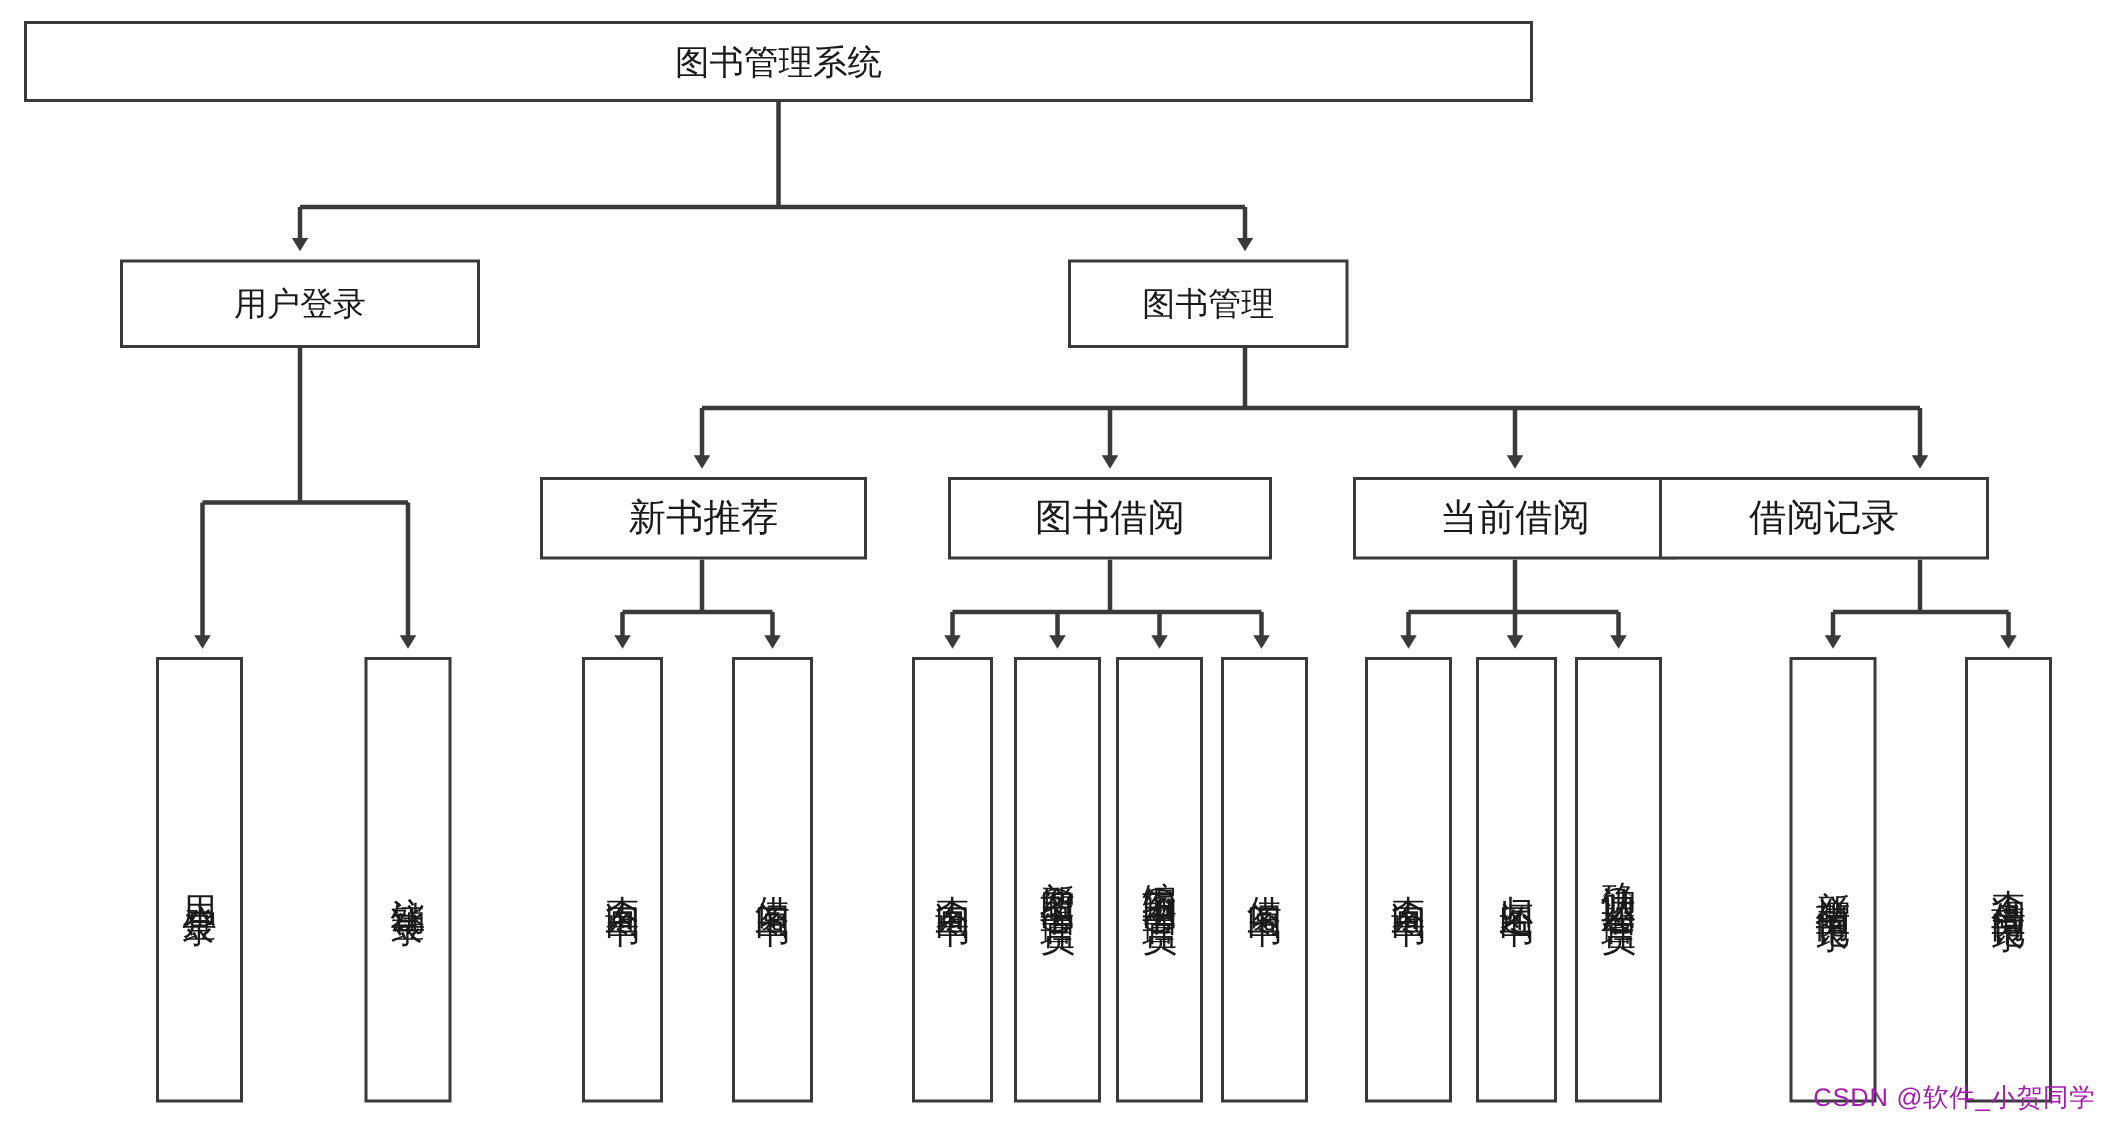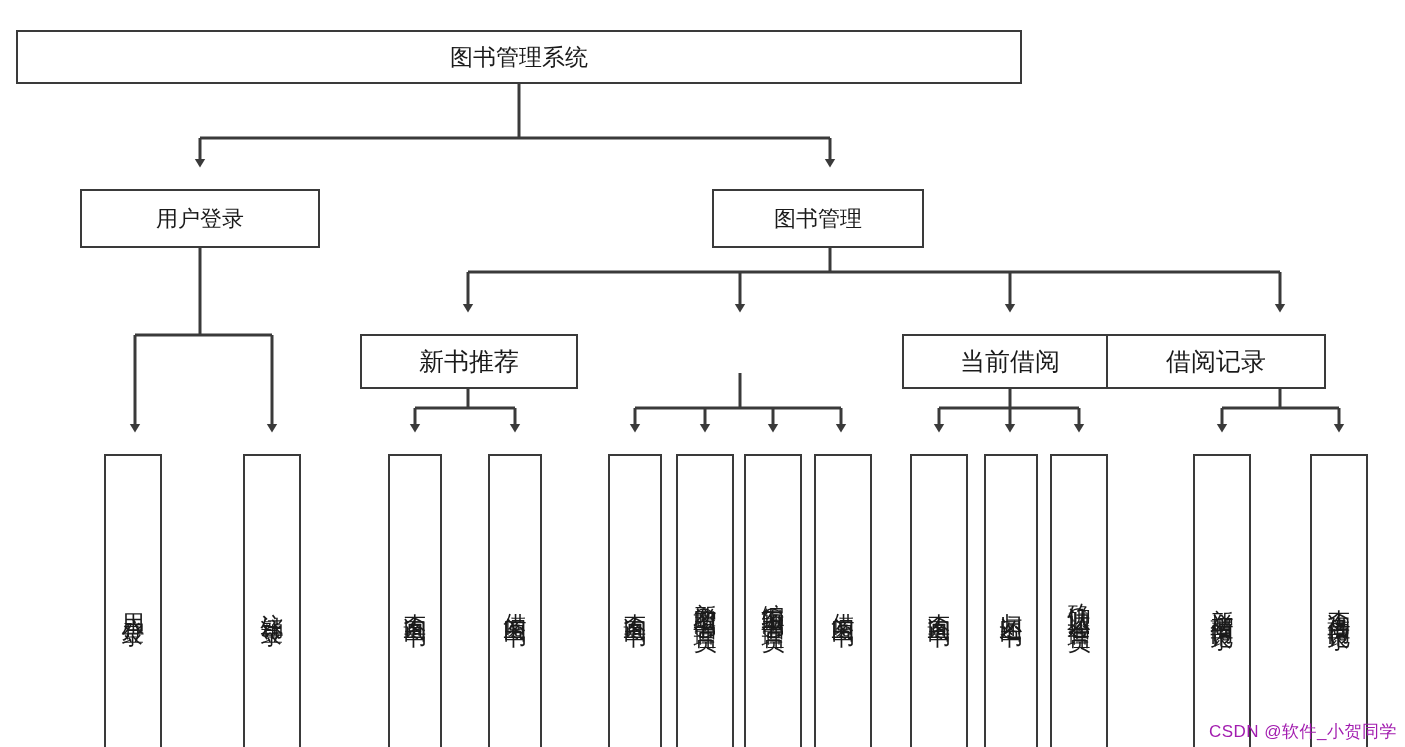--- a/index.html
+++ b/index.html
@@ -23,21 +23,20 @@
   }
   .node{
     position:absolute;
     box-sizing:border-box;
     background:#ffffff;
     border:2.5px solid #3a3a3a;
     display:flex;
     align-items:center;
     justify-content:center;
     color:#1a1a1a;
-    margin-top:16px;
   }
   .node .lbl{
     display:block;
     text-align:center;
     line-height:1.0;
     white-space:nowrap;
   }
   .node.root .lbl{font-size:23px;}
   .node.lvl1 .lbl{font-size:22px;}
   .node.lvl2 .lbl{font-size:25px;}
@@ -120,26 +119,29 @@
     </g>
   </svg>
 
   <div class="node root" style="left:16px;top:14px;width:1006px;height:54px;">
     <span class="lbl">图书管理系统</span>
   </div>
 
   <div class="node lvl1" style="left:80px;top:173px;width:240px;height:59px;">
     <span class="lbl">用户登录</span>
   </div>
-  <div class="node lvl1" style="left:712px;top:173px;width:212px;height:59px;">
+  <div class="node lvl1" style="left:712px;top:173px;width:187px;height:59px;">
     <span class="lbl">图书管理</span>
   </div>
 
   <div class="node lvl2" style="left:360px;top:318px;width:218px;height:55px;">
     <span class="lbl">新书推荐</span>
+  </div>
+  <div class="node lvl2" style="left:632px;top:318px;width:216px;height:55px;">
+    <span class="lbl">图书借阅</span>
   </div>
   <div class="node lvl2" style="left:902px;top:318px;width:216px;height:55px;">
     <span class="lbl">当前借阅</span>
   </div>
   <div class="node lvl2" style="left:1106px;top:318px;width:220px;height:55px;">
     <span class="lbl">借阅记录</span>
   </div>
 
   <div class="node leaf" style="left:104px;top:438px;width:58px;height:297px;">
     <span class="lbl">用户登录</span>

